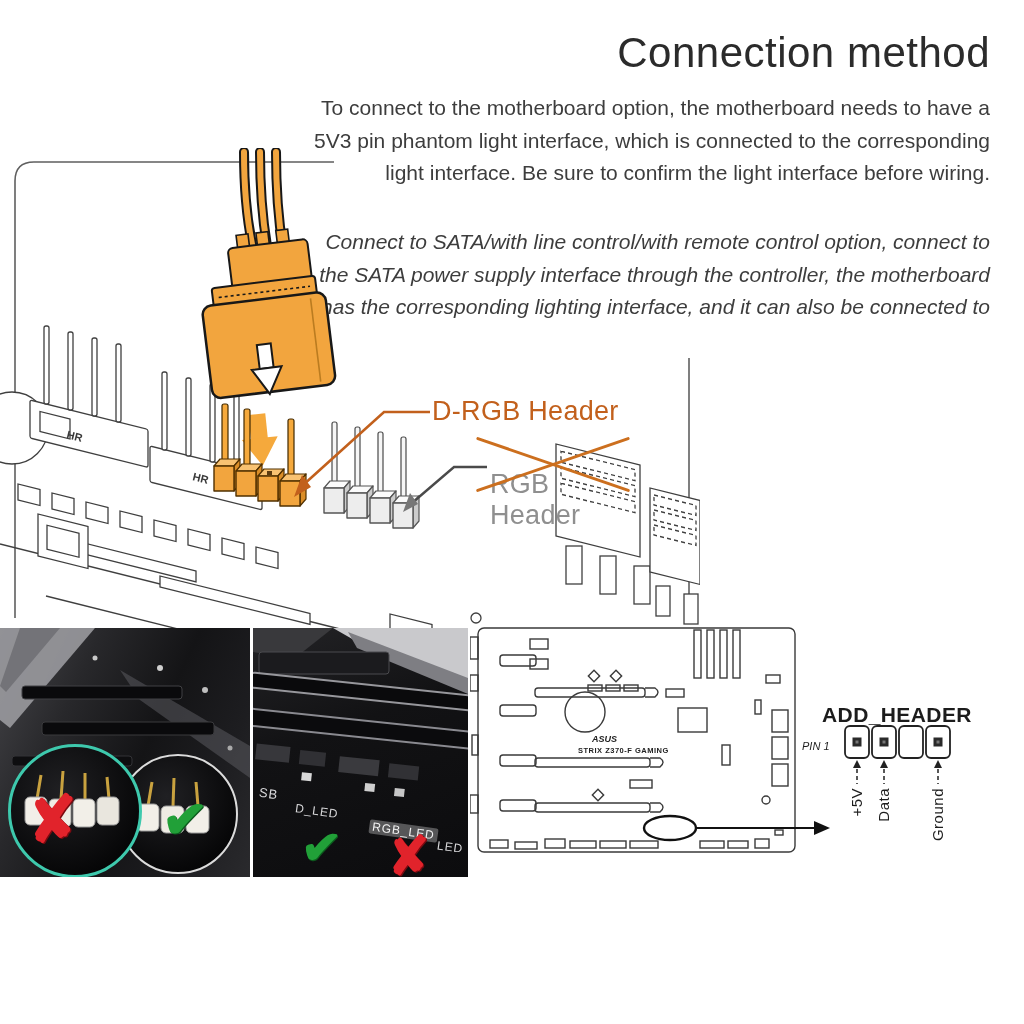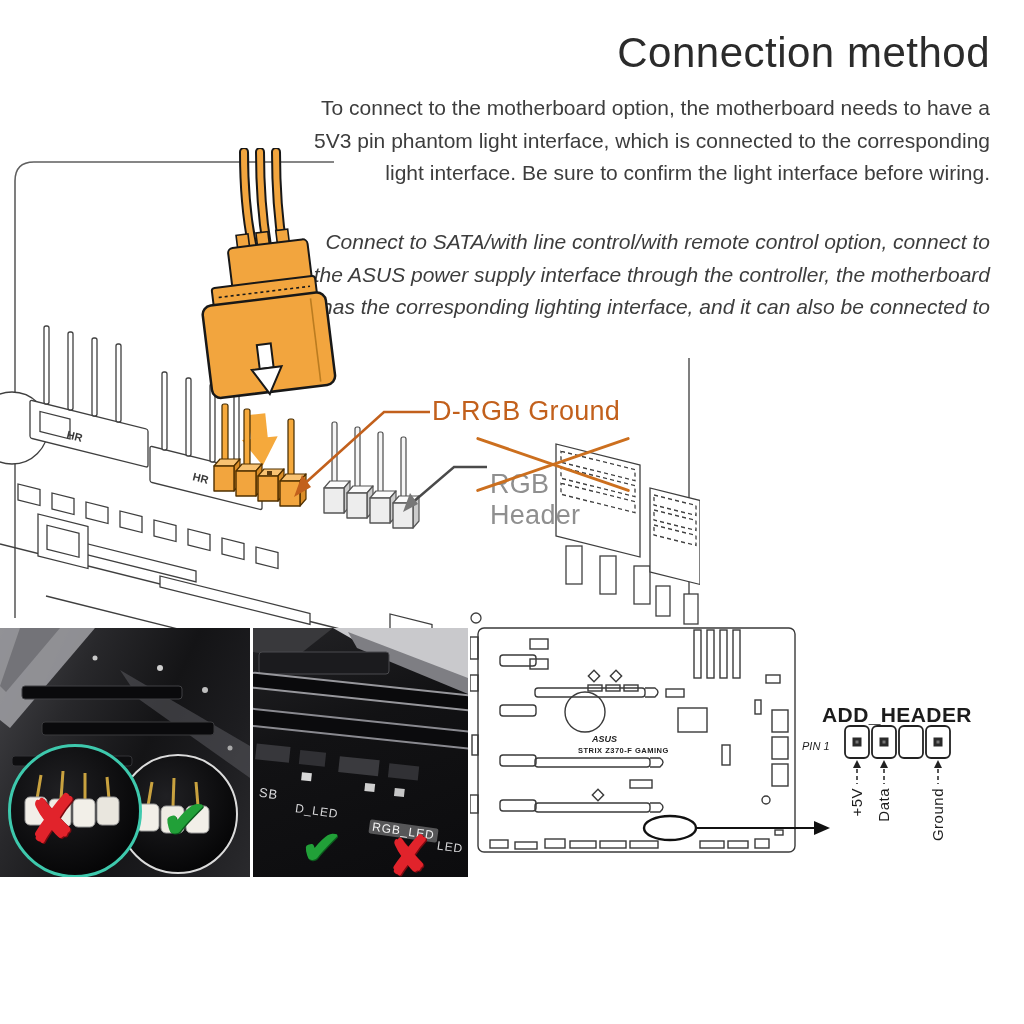--- a/index.html
+++ b/index.html
@@ -45,21 +45,21 @@
 <div class="canvas">
 
   <div class="title">Connection method</div>
   <div class="para p1">
     <div>To connect to the motherboard option, the motherboard needs to have a</div>
     <div>5V3 pin phantom light interface, which is connected to the corresponding</div>
     <div>light interface. Be sure to confirm the light interface before wiring.</div>
   </div>
   <div class="para p2">
     <div>Connect to SATA/with line control/with remote control option, connect to</div>
-    <div>the ASUS power supply interface through the controller, the motherboard</div>
+    <div>the SATA power supply interface through the controller, the motherboard</div>
     <div>has the corresponding lighting interface, and it can also be connected to</div>
   </div>
 
   <svg class="main-sketch" viewBox="0 0 700 482">
 
     <g stroke="#5f5f5f" stroke-width="1.6" fill="none">
       <path d="M334,14 H34 Q15,14 15,33 V470"></path>
       <line x1="689" y1="210" x2="689" y2="462"></line>
     </g>
 
@@ -239,21 +239,21 @@
     <g>
       <path d="M430,264 H384 L302,338" stroke="#C2601C" stroke-width="2.6" fill="none"></path>
       <polygon points="294,349 311,339 302,327" fill="#C2601C"></polygon>
     </g>
     <g>
       <path d="M487,319 H454 L412,355" stroke="#4a4a4a" stroke-width="2.4" fill="none"></path>
       <polygon points="403,364 418,356 410,345" fill="#777777"></polygon>
     </g>
   </svg>
 
-  <div class="dlabel">D-RGB Ground</div>
+  <div class="dlabel">D-RGB Header</div>
   <div class="rlabel-wrap">
     <span class="rlabel">RGB Header</span>
     <div class="xbar a"></div>
     <div class="xbar b"></div>
   </div>
 
   <div class="photo left">
     <svg width="250" height="249">
       <polygon points="0,0 95,0 10,100 0,92" fill="#9a9a9e" opacity=".9"></polygon>
       <polygon points="20,0 60,0 6,64 0,58" fill="#6c6c70" opacity=".8"></polygon>

